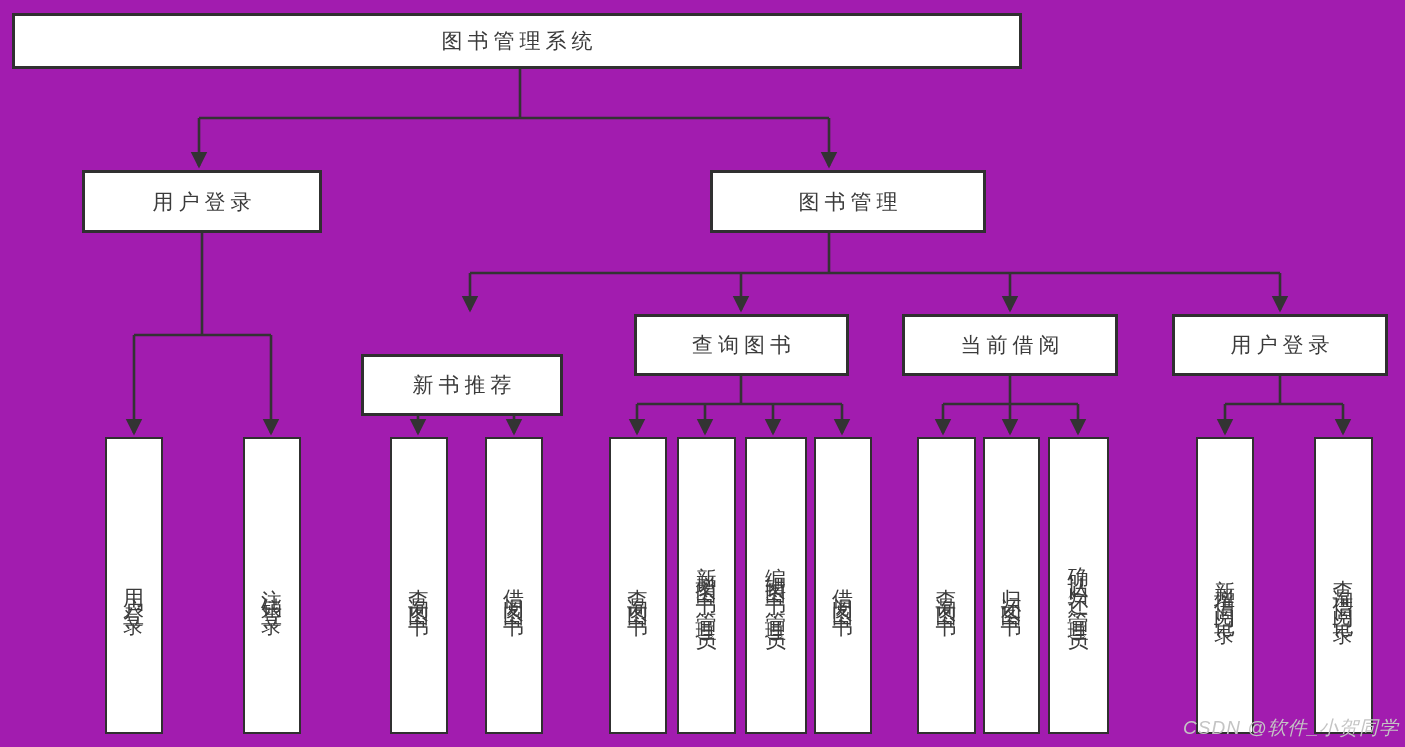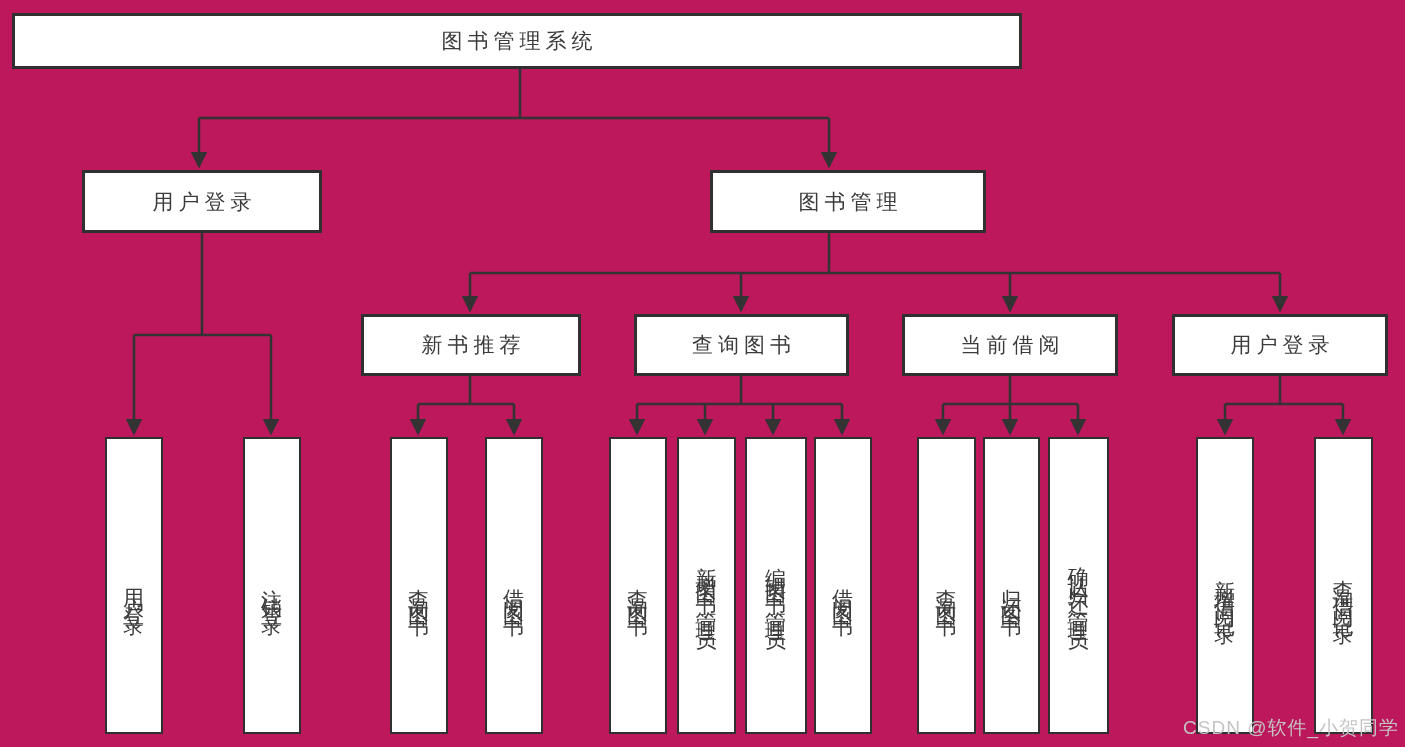--- a/index.html
+++ b/index.html
@@ -5,21 +5,21 @@
   html, body {
     margin: 0;
     padding: 0;
     background: #ffffff;
     font-family: "Liberation Sans", "DejaVu Sans", sans-serif;
   }
   .stage {
     position: relative;
     width: 1405px;
     height: 747px;
-    background: #be185d;
+    background: #a21caf;
     overflow: hidden;
   }
   .wires {
     position: absolute;
     left: 0;
     top: 0;
     z-index: 1;
   }
   .node {
     position: absolute;
@@ -54,20 +54,21 @@
   }
   .watermark {
     position: absolute;
     right: 6px;
     bottom: 6px;
     z-index: 3;
     color: #c4c4c4;
     font-size: 19px;
     letter-spacing: 1px;
     white-space: nowrap;
+    font-style: italic;
   }
 </style>
 </head>
 <body>
 
 <div class="stage">
 
   <svg class="wires" width="1405" height="747" viewBox="0 0 1405 747">
     <defs>
       <marker id="arrow" viewBox="0 0 10 10" refX="8.5" refY="5" markerWidth="6.5" markerHeight="8" orient="auto-start-reverse">
@@ -116,21 +117,21 @@
       <path d="M1225,404 V433" marker-end="url(#arrow)"></path>
       <path d="M1343,404 V433" marker-end="url(#arrow)"></path>
     </g>
   </svg>
 
   <div class="node box-h box-root">图书管理系统</div>
 
   <div class="node box-h row2" style="left:82px; width:240px;">用户登录</div>
   <div class="node box-h row2" style="left:710px; width:276px;">图书管理</div>
 
-  <div class="node box-h row3" style="left:361px; width:220px;">新书推荐</div>
+  <div class="node box-h row3" style="left:361px; width:202px;margin-top:40px;">新书推荐</div>
   <div class="node box-h row3" style="left:634px; width:215px;">查询图书</div>
   <div class="node box-h row3" style="left:902px; width:216px;">当前借阅</div>
   <div class="node box-h row3" style="left:1172px; width:216px;">用户登录</div>
 
   <div class="node box-v" style="left:105px; width:58px;">用户登录</div>
   <div class="node box-v" style="left:243px; width:58px;">注销登录</div>
 
   <div class="node box-v" style="left:390px; width:58px;">查询图书</div>
   <div class="node box-v" style="left:485px; width:58px;">借阅图书</div>
 

